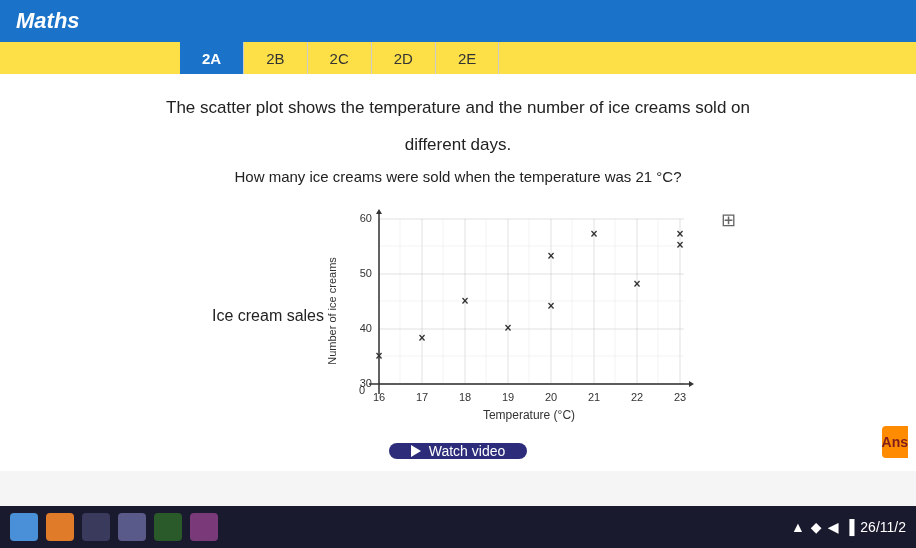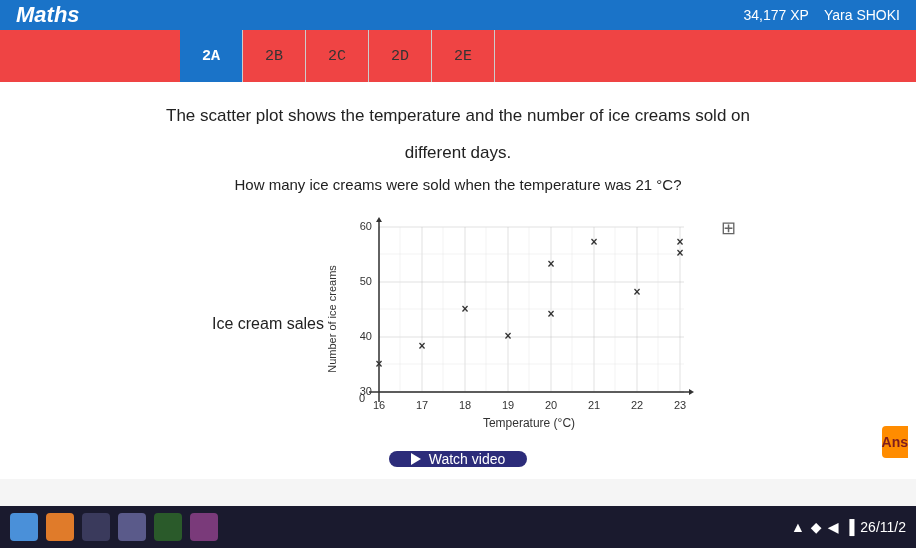--- a/index.html
+++ b/index.html
@@ -8,45 +8,44 @@
       background: #f5f5f5;
       width: 916px;
       height: 548px;
       overflow: hidden;
       position: relative;
     }
 
     
     .header {
       background: #1a73c8;
-      height: 30px;
+      height: 42px;
       display: flex;
       align-items: center;
       justify-content: space-between;
       padding: 0 16px;
     }
     .header-title {
       color: white;
       font-size: 22px;
       font-weight: bold;
       font-style: italic;
     }
     .header-right {
       color: white;
       font-size: 14px;
     }
 
     
     .tabs-bar {
-      background: #ef4444;
+      background: #fde047;
       display: flex;
       align-items: stretch;
-      height: 52px;
+      height: 32px;
       padding-left: 180px;
-      font-family: Liberation Mono, monospace;
     }
     .tab {
       display: flex;
       align-items: center;
       padding: 0 22px;
       font-size: 15px;
       cursor: pointer;
       color: #333;
       border-right: 1px solid #ccc;
     }
@@ -178,25 +177,20 @@
     .taskbar-sys-icon {
       color: white;
       font-size: 14px;
     }
   </style>
 </head>
 <body>
 
 <div class="header">
   <span class="header-title">Maths</span>
-  <div class="header-right">
-    <span>34,177 XP</span>
-    &nbsp;&nbsp;
-    <span>Yara SHOKI</span>
-  </div>
 </div>
 
 <div class="tabs-bar">
   <div class="tab active">
     <span>2A</span>
   </div>
   <div class="tab">
     <span>2B</span>
   </div>
   <div class="tab">

